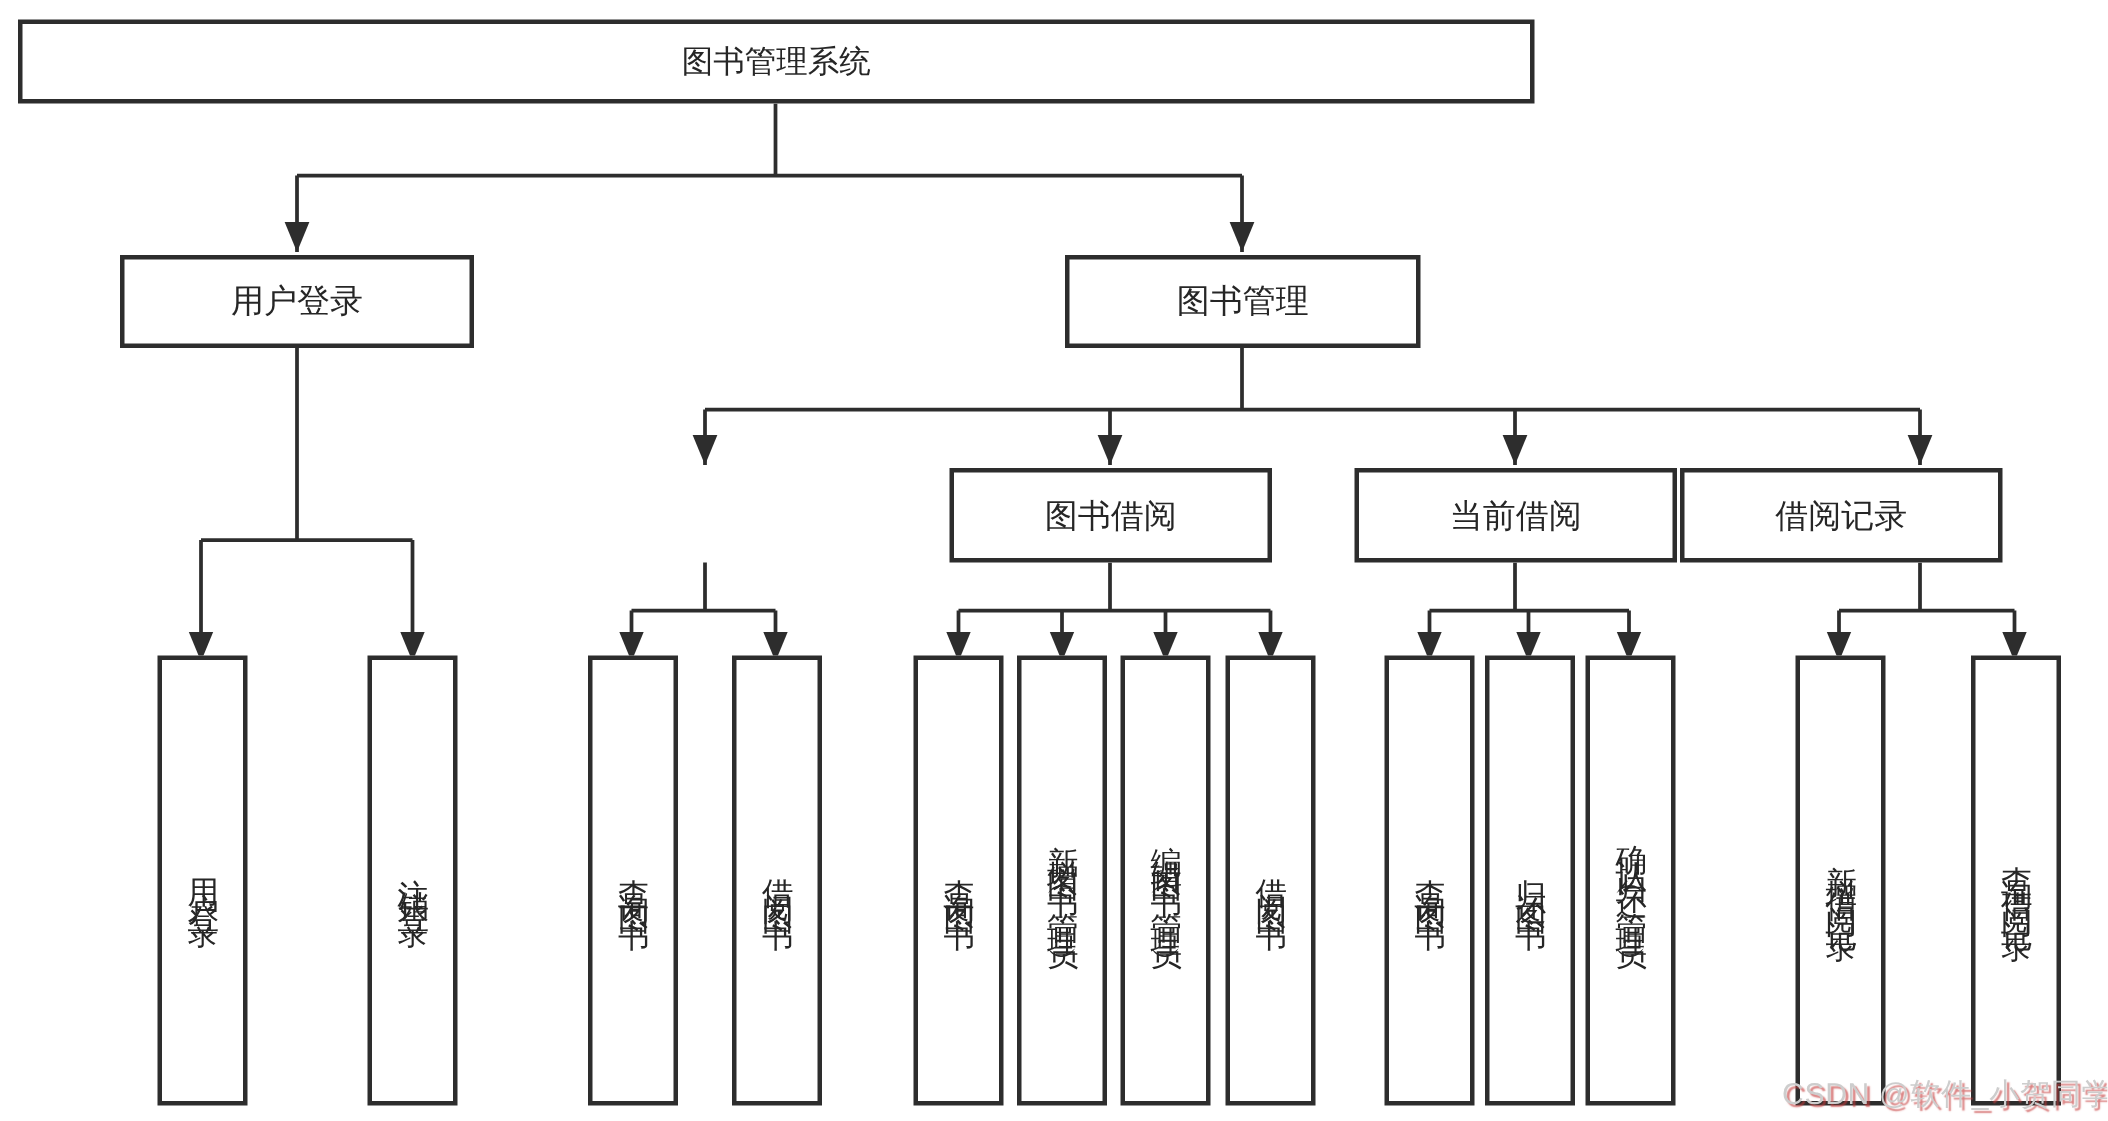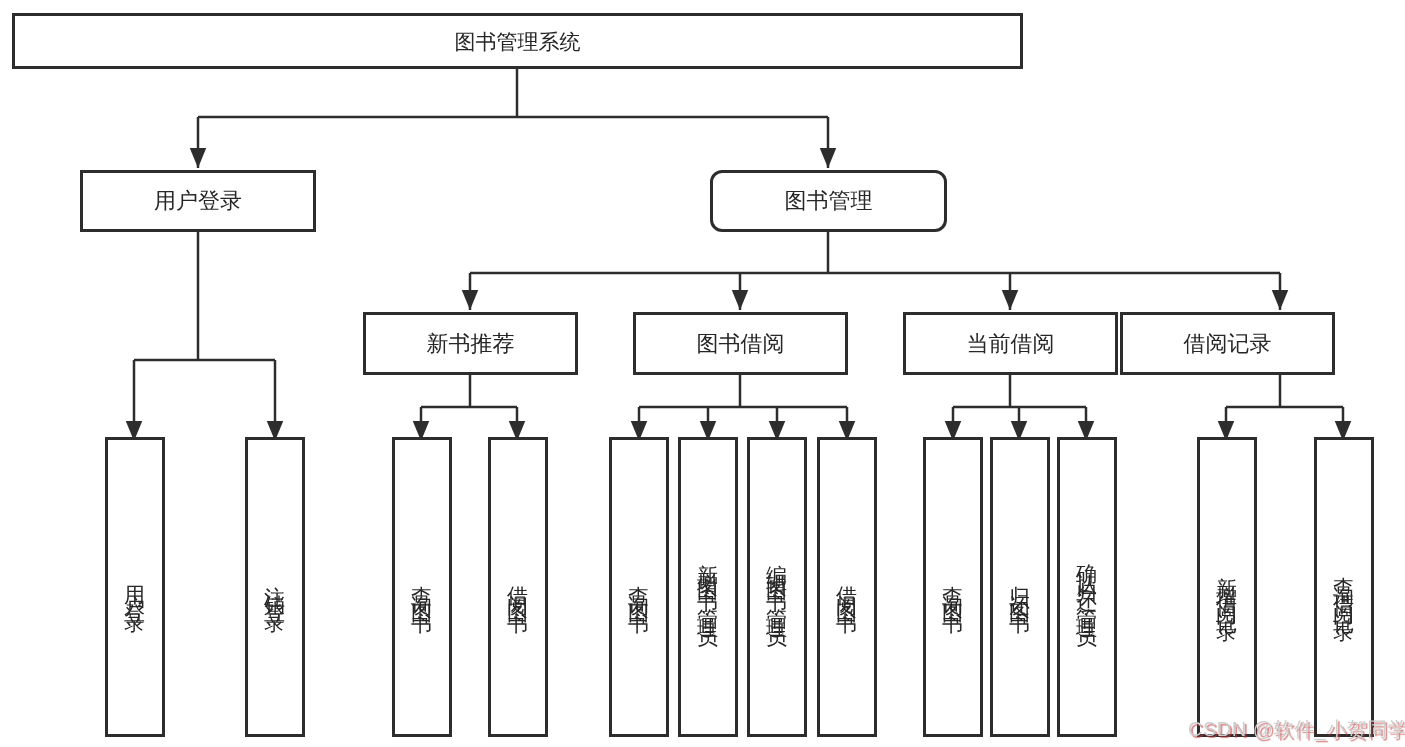--- a/index.html
+++ b/index.html
@@ -12,21 +12,21 @@
     position:absolute;box-sizing:border-box;z-index:2;
     border:3px solid #2d2d2d;background:#ffffff;
     display:flex;align-items:center;justify-content:center;
     font-size:22px;line-height:1;white-space:nowrap;
   }
   
   .n-root{left:12px;top:13px;width:1011px;height:56px;font-size:21px;}
   
   .n2{top:170px;height:62px;}
   .n-login{left:80px;width:236px;}
-  .n-mgmt{left:710px;width:237px;border-radius:12px;}
+  .n-mgmt{left:710px;width:237px;}
   
   .n3{top:312px;height:63px;width:215px;}
   .n-newrec{left:363px;}
   .n-borrow{left:633px;}
   .n-current{left:903px;}
   .n-records{left:1120px;}
   
   .leaf{
     top:437px;width:60px;height:300px;
     writing-mode:vertical-rl;text-orientation:mixed;
@@ -110,21 +110,20 @@
         <path d="M1343 407 V441" marker-end="url(#arrow)"></path>
       </g>
     </g>
   </svg>
 
   <div class="node n-root">图书管理系统</div>
 
   <div class="node n2 n-login">用户登录</div>
   <div class="node n2 n-mgmt">图书管理</div>
 
-  <div class="node n3 n-newrec">新书推荐</div>
   <div class="node n3 n-current">当前借阅</div>
   <div class="node n3 n-borrow">图书借阅</div>
   <div class="node n3 n-records">借阅记录</div>
 
   <div class="node leaf lf1">用户登录</div>
   <div class="node leaf lf2">注销登录</div>
   <div class="node leaf lf3">查询图书</div>
   <div class="node leaf lf4">借阅图书</div>
   <div class="node leaf lf5">查询图书</div>
   <div class="node leaf lf6">新增图书（管理员）</div>

